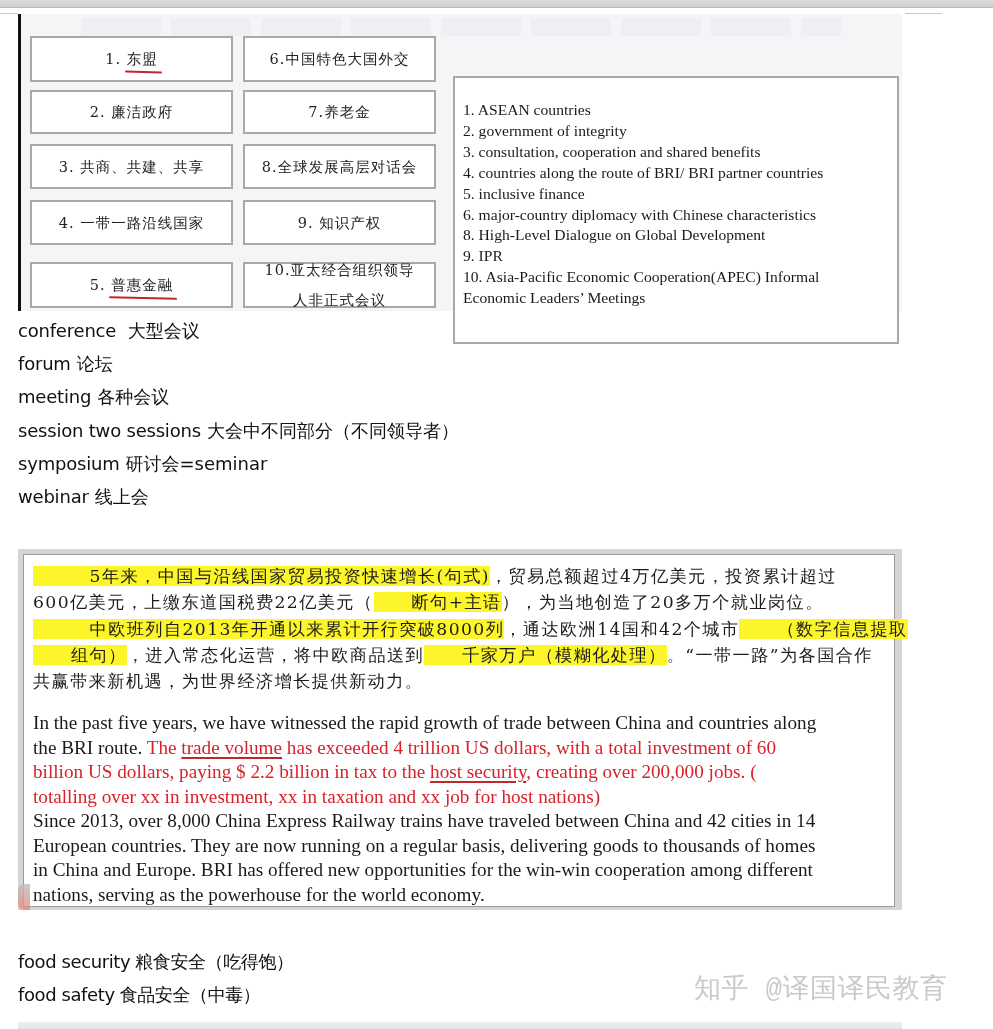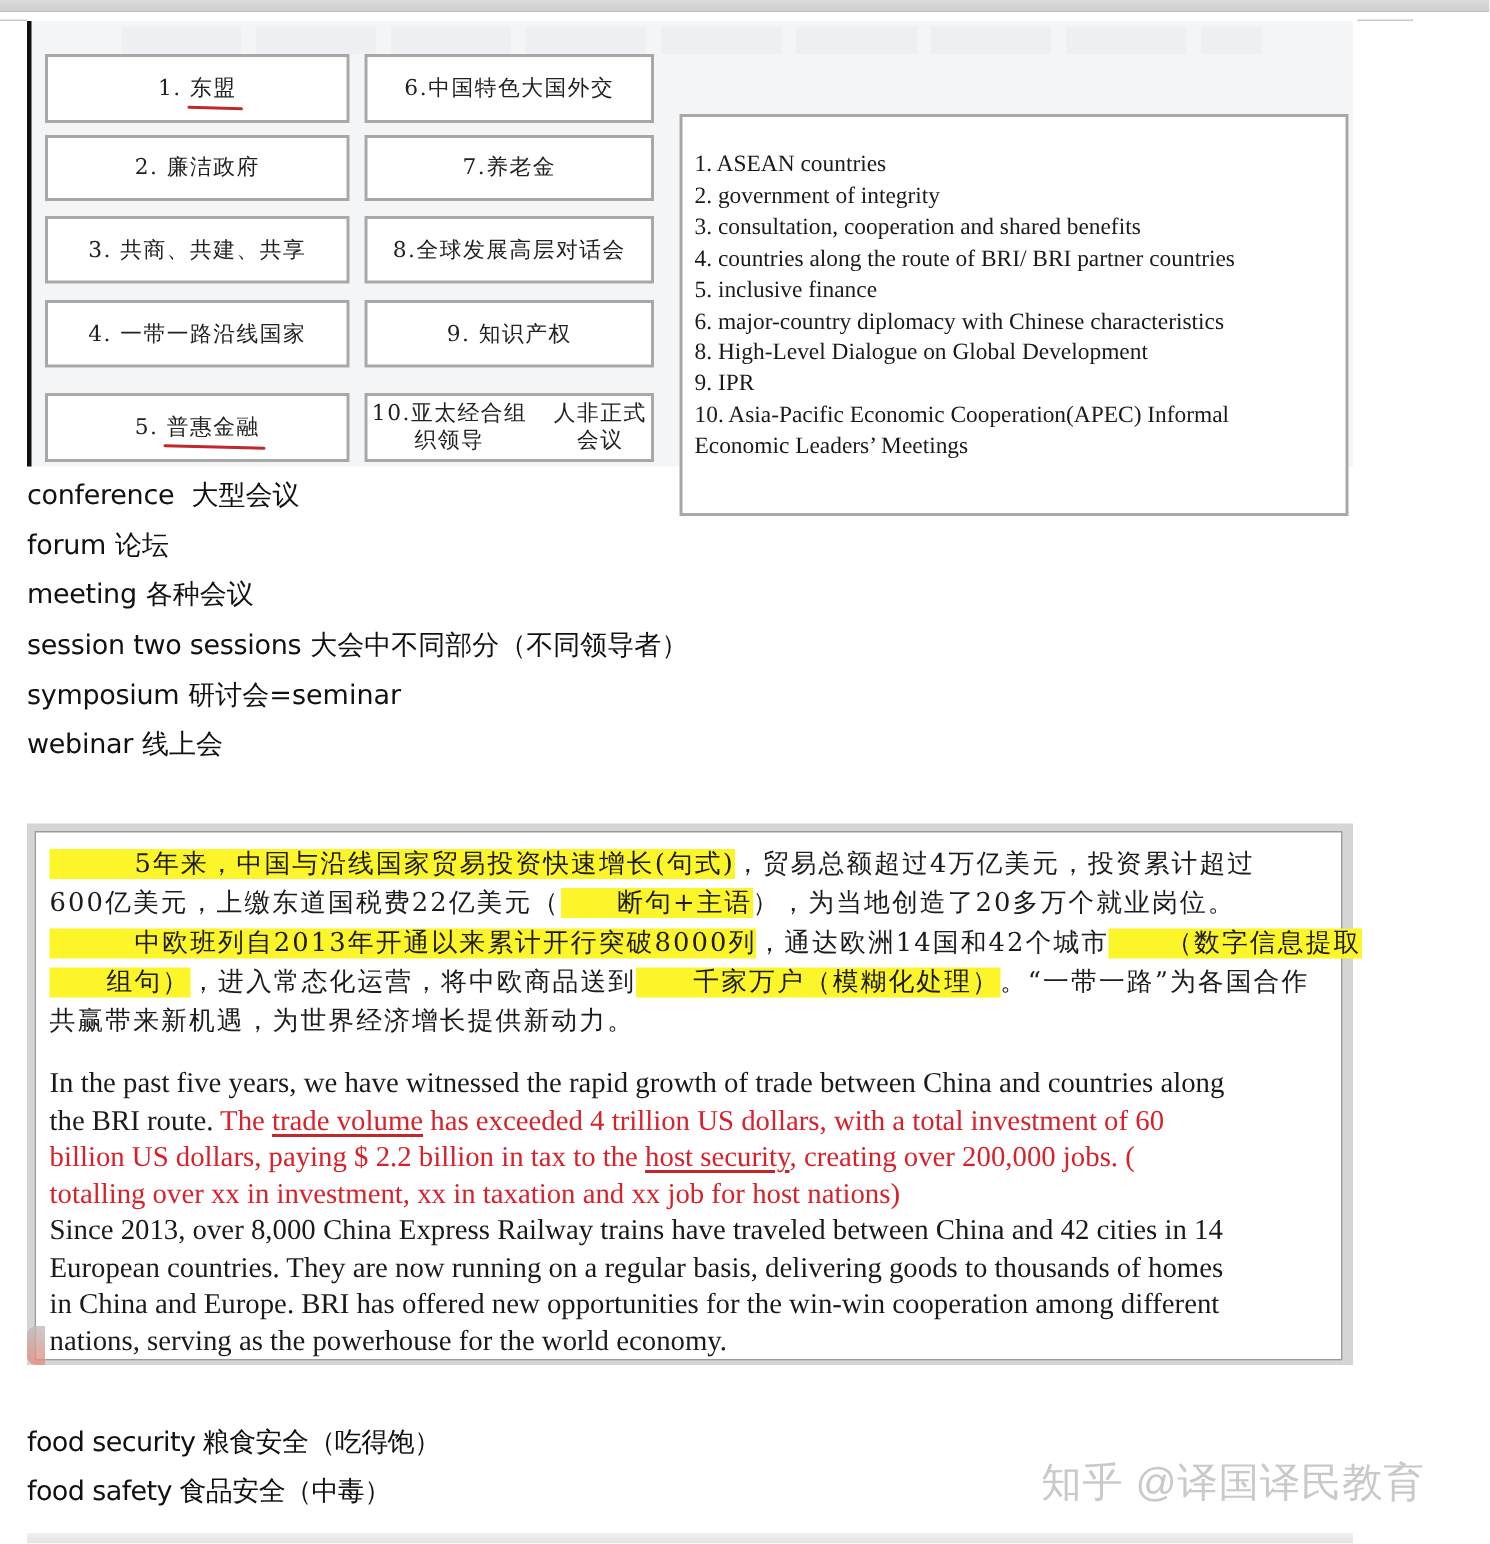--- a/index.html
+++ b/index.html
@@ -89,21 +89,21 @@
     
     .food {
       position: absolute; left: 18px; top: 947px;
       font-family: "DejaVu Sans", sans-serif; font-size: 18px; color: #111;
     }
     .food .row { height: 33px; line-height: 30px; white-space: nowrap; letter-spacing: -0.4px; }
     .food .zh { margin-left: 5px; font-family: Liberation Mono, monospace; }
 
     .watermark {
       position: absolute; left: 694px; top: 970px;
-      font-family: Liberation Sans, sans-serif; font-size: 27px; color: #c9c9c9;
+      font-family: Liberation Mono, monospace; font-size: 27px; color: #c9c9c9;
       letter-spacing: 0.5px; white-space: nowrap;
     }
     .bottom-strip {
       position: absolute; left: 18px; top: 1022px; width: 884px; height: 7px;
       background: linear-gradient(#f0f0f0, #e4e4e4);
     }
   </style>
 </head>
 <body>
 
@@ -138,21 +138,21 @@
     <span>7.</span>
       <span>养老金</span>
   </div>
   <div class="box" style="left:222px; top:130px; width:193px; height:45px;">
     <span>8.</span>
       <span>全球发展高层对话会</span>
   </div>
   <div class="box" style="left:222px; top:186px; width:193px; height:45px;">
     <span>9.</span>&nbsp;<span>知识产权</span>
   </div>
-  <div class="box" style="left:222px; top:248px; width:193px; height:46px; flex-direction:row;gap:12px;">
+  <div class="box" style="left:222px; top:248px; width:193px; height:46px; flex-direction:column;gap:12px;">
     <div><span>10.</span><span>亚太经合组织领导</span></div>
     <div>人非正式会议</div>
   </div>
 
   <div class="en-box">
     <div>1. ASEAN countries</div>
     <div>2. government of integrity</div>
     <div>3. consultation, cooperation and shared benefits</div>
     <div>4. countries along the route of BRI/ BRI partner countries</div>
     <div>5. inclusive finance</div>

